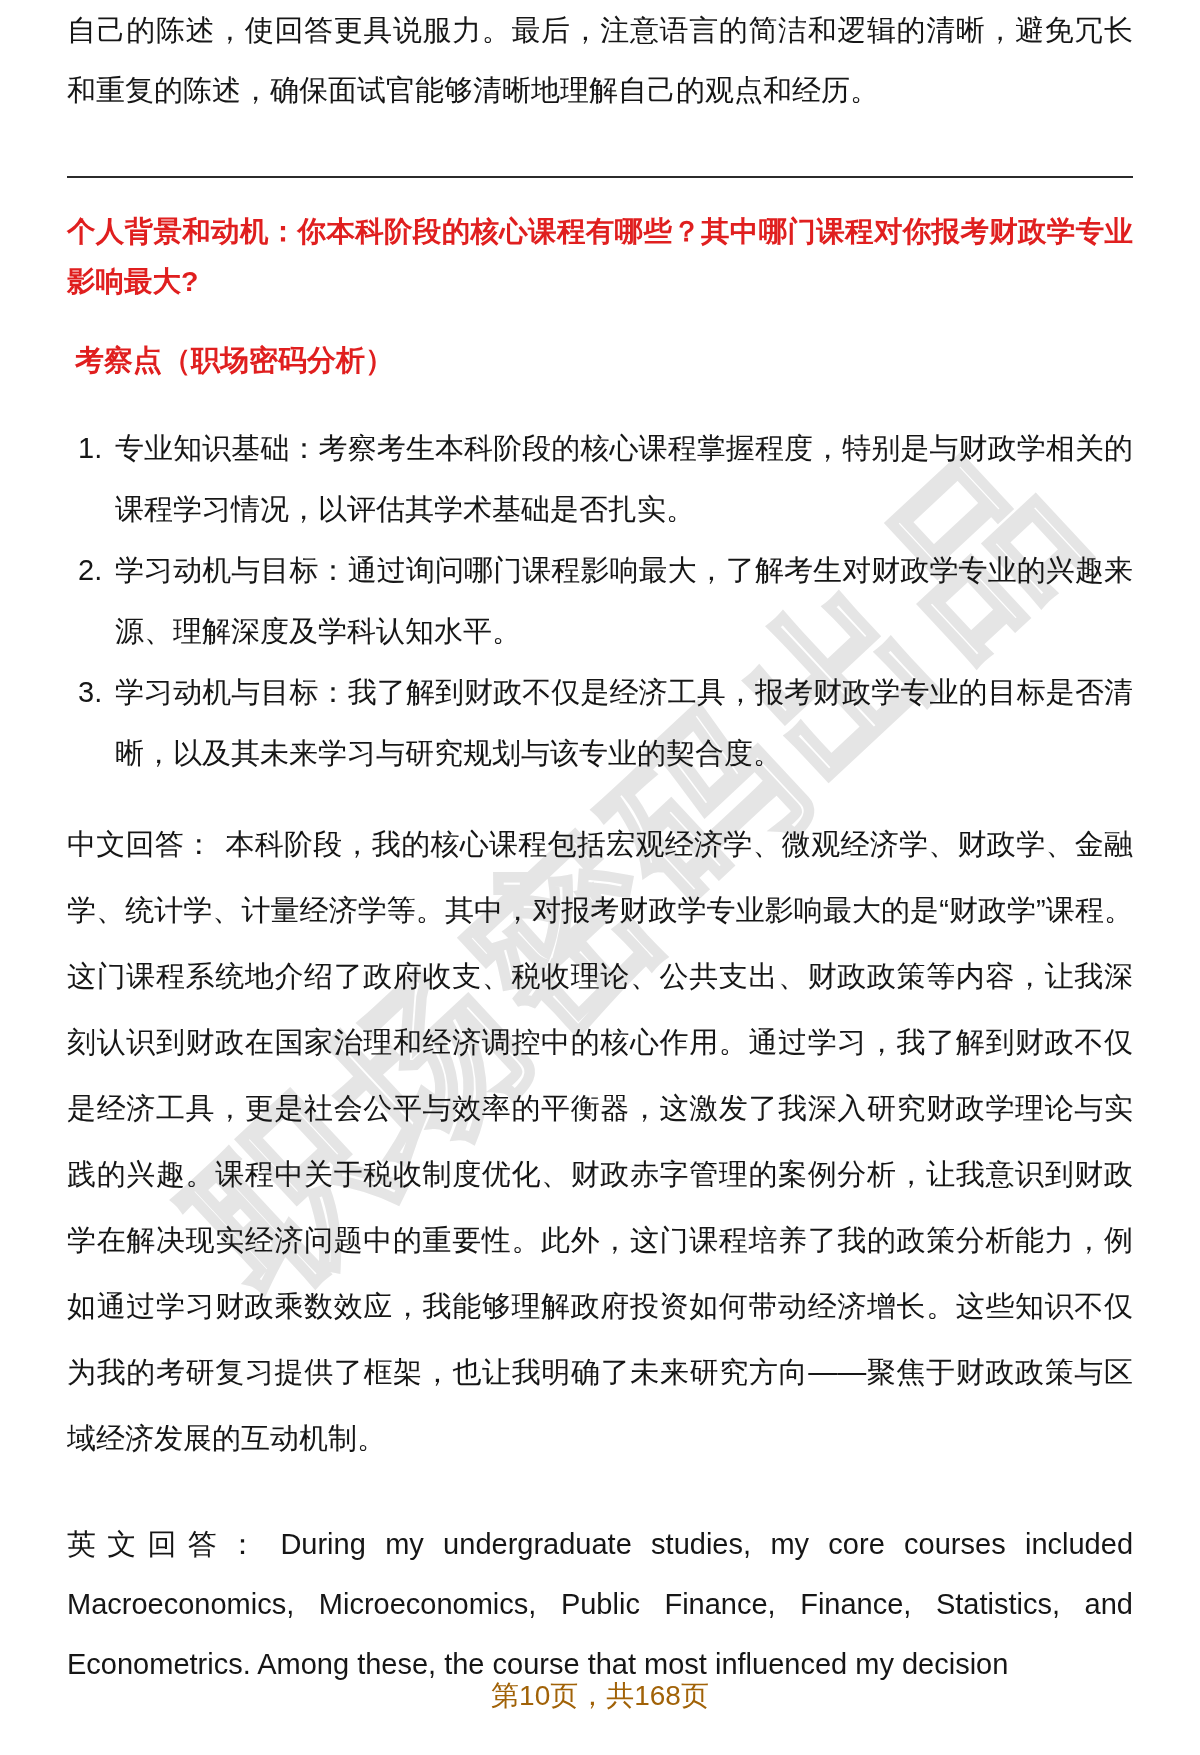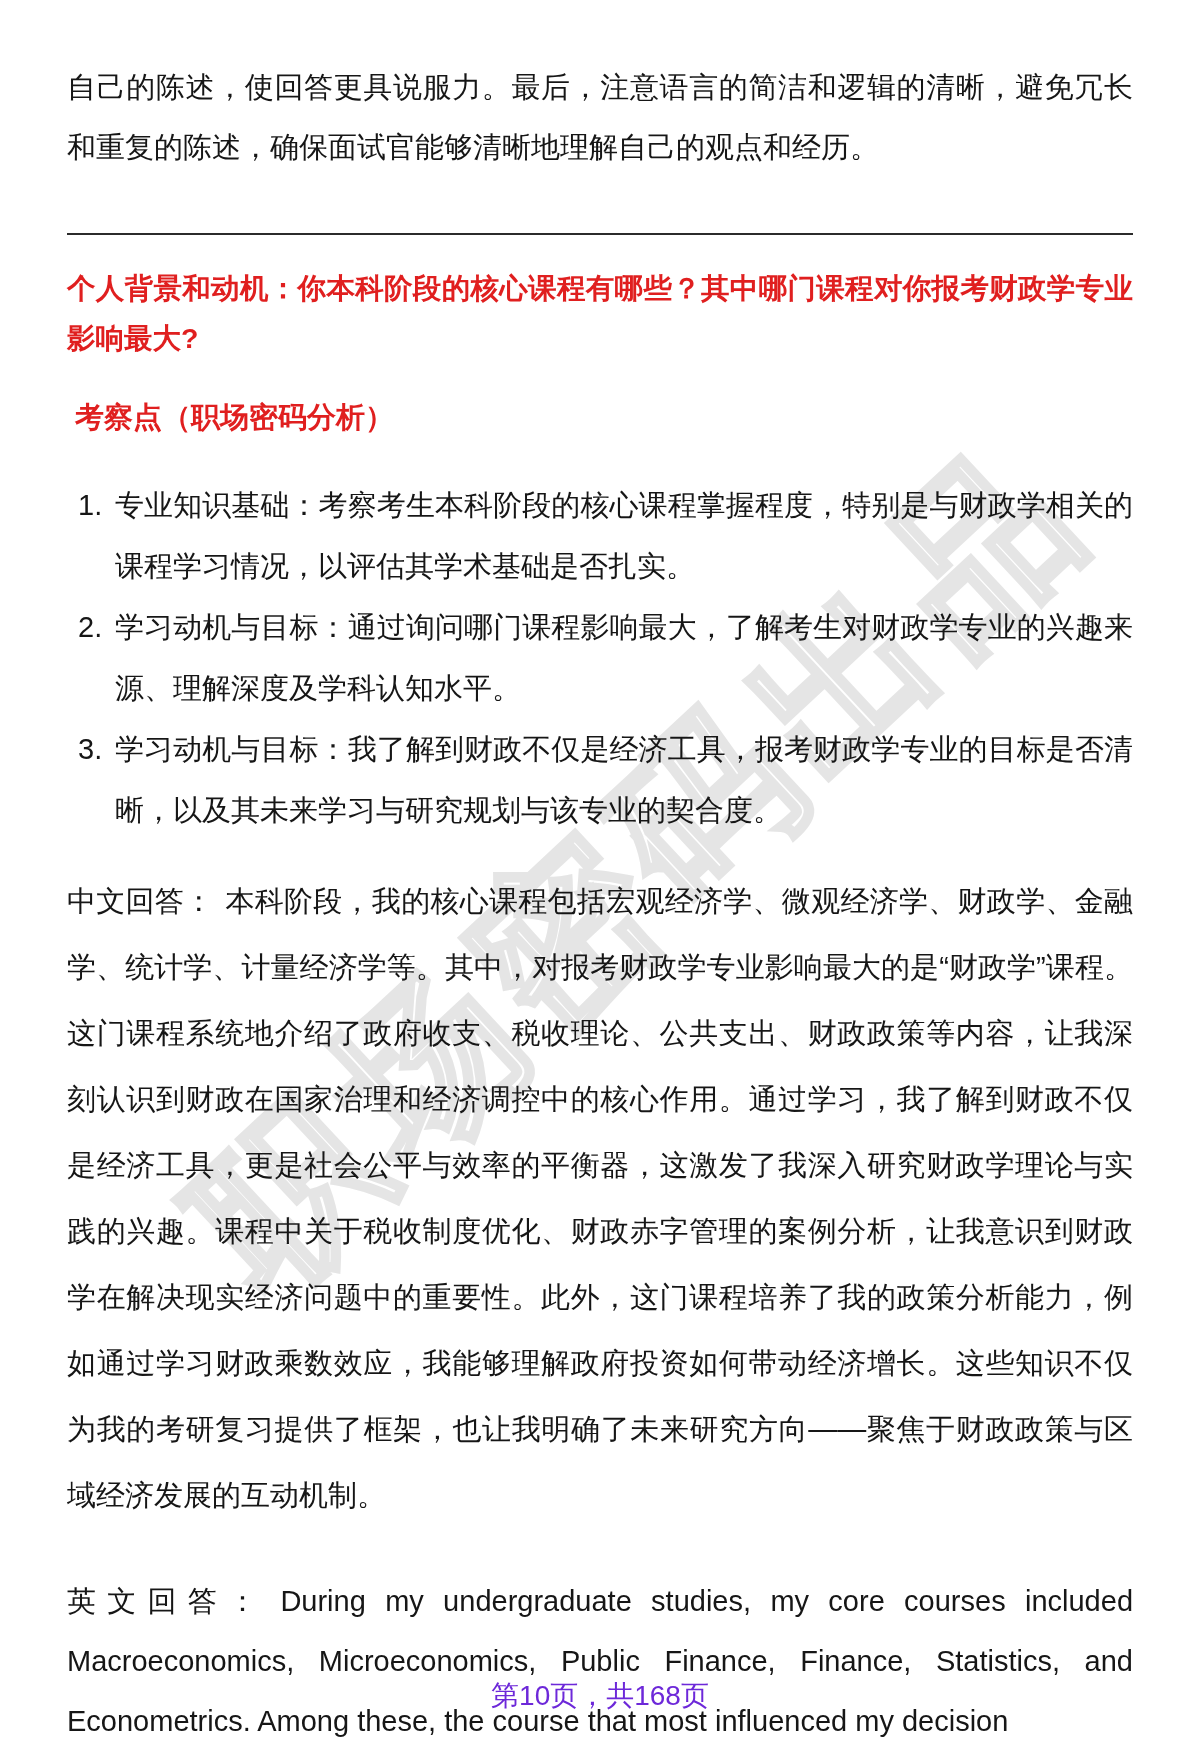--- a/index.html
+++ b/index.html
@@ -40,21 +40,21 @@
     z-index: 1;
     padding: 0 67px;
   }
   .body-para {
     margin: 0;
     font-size: 29px;
     line-height: 60px;
     text-align: justify;
     text-justify: inter-ideograph;
   }
-  .intro { padding-top: 57px; }
+  .intro { }
   .divider {
     border: none;
     border-top: 2px solid #2b2b2b;
     margin: 56px 0 0 0;
   }
   .question {
     margin: 0;
     padding-top: 28px;
     font-size: 28.5px;
     line-height: 50px;
@@ -94,21 +94,21 @@
   
   .footer {
     position: absolute;
     left: 0;
     right: 0;
     top: 1678px;
     z-index: 1;
     text-align: center;
     font-size: 28px;
     line-height: 36px;
-    color: #6d28d9;
+    color: #a16207;
   }
 </style>
 </head>
 <body>
 
 <div class="page">
 
   <div class="watermark">
     <span>职场密码出品</span>
   </div>

